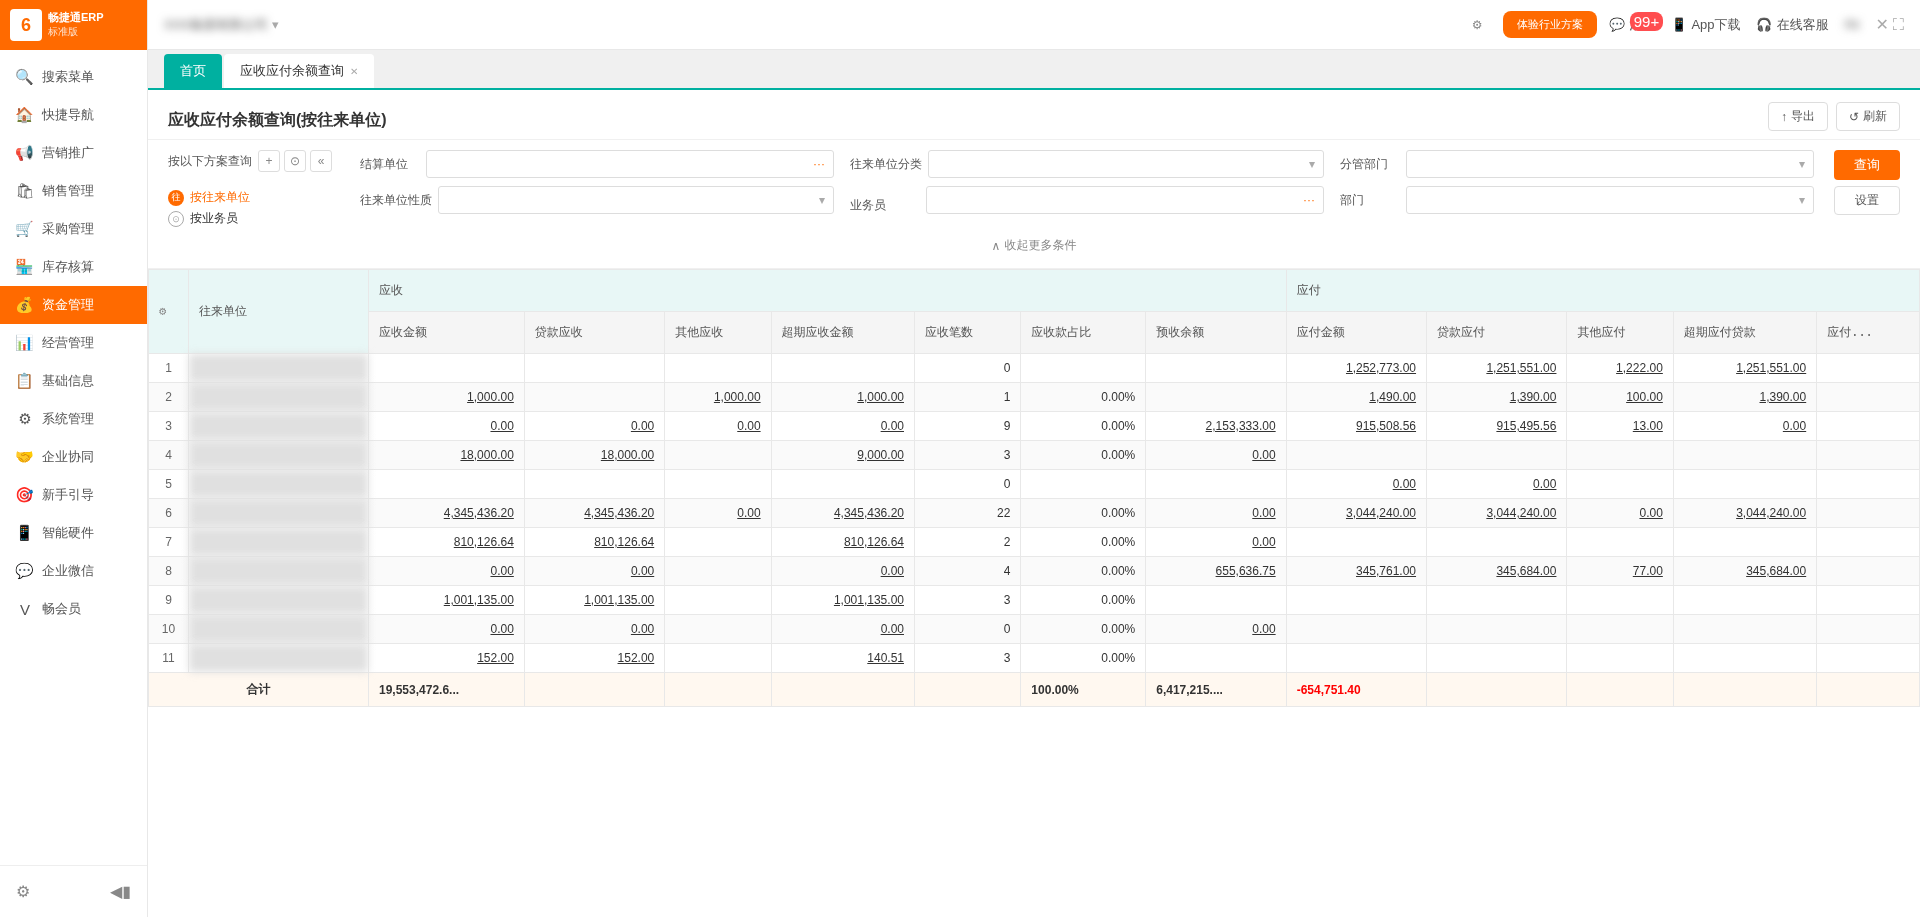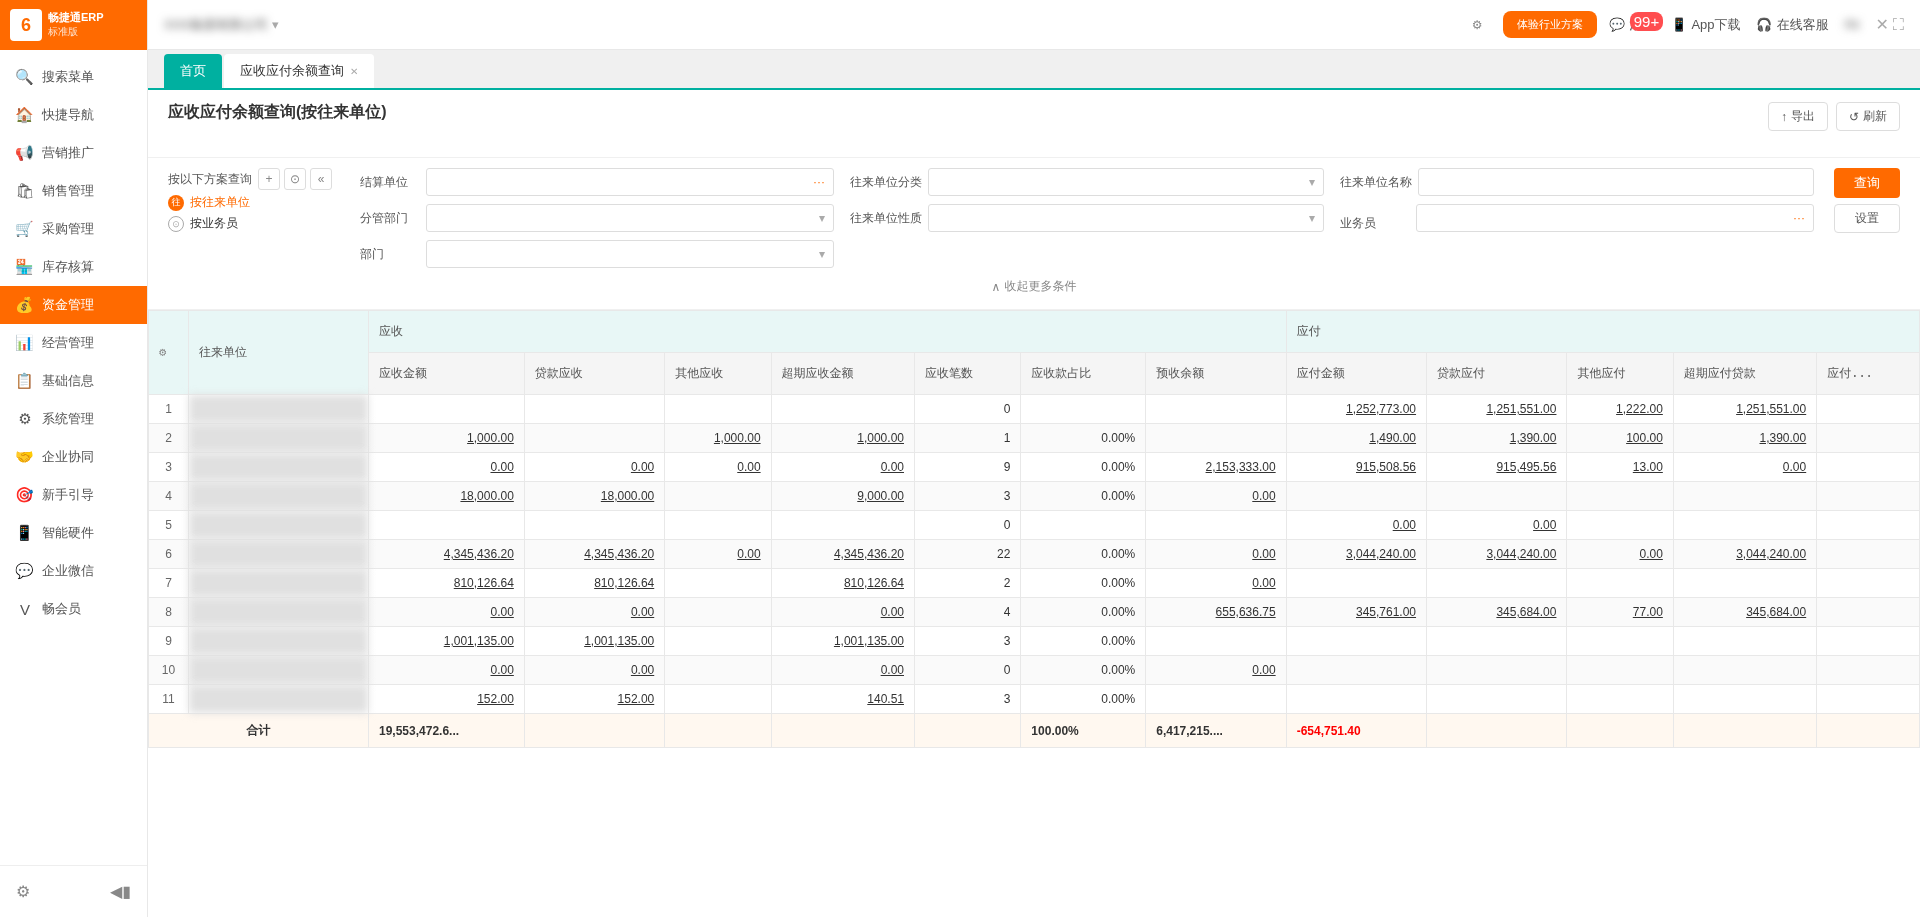--- a/index.html
+++ b/index.html
@@ -53,22 +53,22 @@
     .tab {
       padding: 8px 16px; background: #e0e0e0; border-radius: 4px 4px 0 0;
       cursor: pointer; font-size: 13px; color: #555; display: flex; align-items: center; gap: 6px;
     }
     .tab.active { background: #fff; color: #333; font-weight: 500; }
     .tab-home { background: #00b0a0; color: #fff; }
     .tab-close { color: #aaa; font-size: 10px; cursor: pointer; }
 
     
     .page-header {
-      background: #fff; padding: 12px 20px 26px;
-      display: flex; align-items: flex-start; justify-content: space-between;
+      background: #fff; padding: 12px 20px 8px;
+      display: flex; align-items: flex-end; justify-content: space-between;
       border-bottom: 1px solid #f0f0f0; flex-shrink: 0;
     }
     .page-title { font-size: 16px; font-weight: bold; color: #333; }
     .page-actions { display: flex; gap: 8px; }
     .btn-ghost { background: none; border: 1px solid #ddd; border-radius: 4px; padding: 5px 12px; font-size: 12px; cursor: pointer; color: #555; display: flex; align-items: center; gap: 4px; }
 
     
     .filter-area {
       background: #fff; padding: 10px 20px;
       border-bottom: 1px solid #f0f0f0; flex-shrink: 0;
@@ -261,21 +261,21 @@
           <span>↺</span>
           <span>刷新</span>
         </button>
       </div>
     </div>
 
     <div class="filter-area">
       <div style="display:flex; gap:12px; align-items:flex-start;">
 
         <div style="display:flex; flex-direction:column; gap:4px; min-width:180px;">
-          <div style="display:flex; align-items:center; gap:6px; margin-bottom:0;text-align:center;">
+          <div style="display:flex; align-items:center; gap:6px; margin-bottom:13px;text-align:center;">
             <span style="font-size:12px;color:#555;">按以下方案查询</span>
             <div class="filter-scheme-btns">
               <div class="scheme-btn">+</div>
               <div class="scheme-btn">⊙</div>
               <div class="scheme-btn">«</div>
             </div>
           </div>
           <div class="scheme-option active">
             <div class="icon-round" style="background:#ff6a00;color:#fff;width:16px;height:16px;border-radius:50%;display:flex;align-items:center;justify-content:center;font-size:9px;">往</div>
             <span>按往来单位</span>
@@ -292,24 +292,20 @@
             <span style="min-width:60px;font-size:12px;color:#555;white-space:nowrap;">结算单位</span>
             <div style="flex:1;border:1px solid #ddd;border-radius:3px;padding:4px 8px;font-size:12px;display:flex;align-items:center;justify-content:flex-end;min-height:28px;cursor:pointer;">
               <span style="color:#ff6a00;">···</span>
             </div>
           </div>
           <div style="display:flex; align-items:center; gap:6px;">
             <span style="min-width:70px;font-size:12px;color:#555;white-space:nowrap;">往来单位分类</span>
             <div style="flex:1;border:1px solid #ddd;border-radius:3px;padding:4px 8px;font-size:12px;display:flex;align-items:center;justify-content:flex-end;min-height:28px;cursor:pointer;background:#fff;">
               <span style="color:#aaa;">▾</span>
             </div>
-          </div>
-          <div style="display:flex; align-items:center; gap:6px;">
-            <span style="min-width:70px;font-size:12px;color:#555;white-space:nowrap;">往来单位名称</span>
-            <div style="flex:1;border:1px solid #ddd;border-radius:3px;padding:4px 8px;font-size:12px;min-height:28px;cursor:pointer;"></div>
           </div>
 
           <div style="display:flex; align-items:center; gap:6px;">
             <span style="min-width:60px;font-size:12px;color:#555;white-space:nowrap;">分管部门</span>
             <div style="flex:1;border:1px solid #ddd;border-radius:3px;padding:4px 8px;font-size:12px;display:flex;align-items:center;justify-content:flex-end;min-height:28px;cursor:pointer;background:#fff;">
               <span style="color:#aaa;">▾</span>
             </div>
           </div>
           <div style="display:flex; align-items:center; gap:6px;">
             <span style="min-width:70px;font-size:12px;color:#555;white-space:nowrap;">往来单位性质</span>

